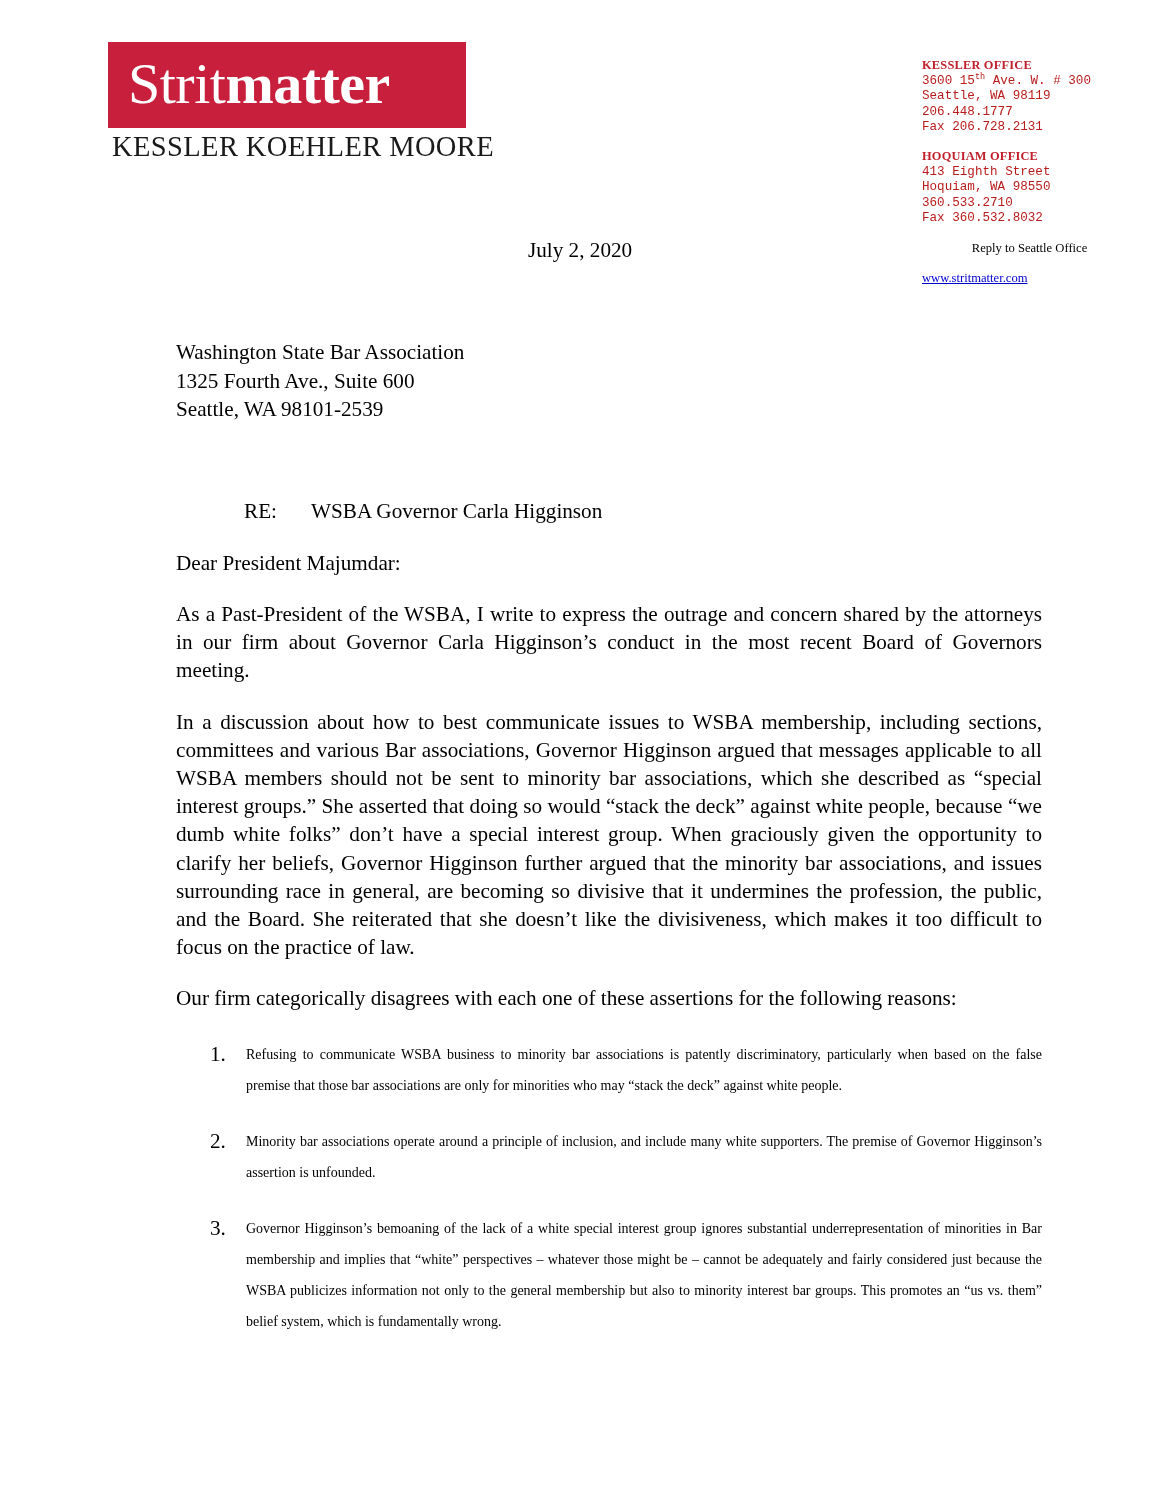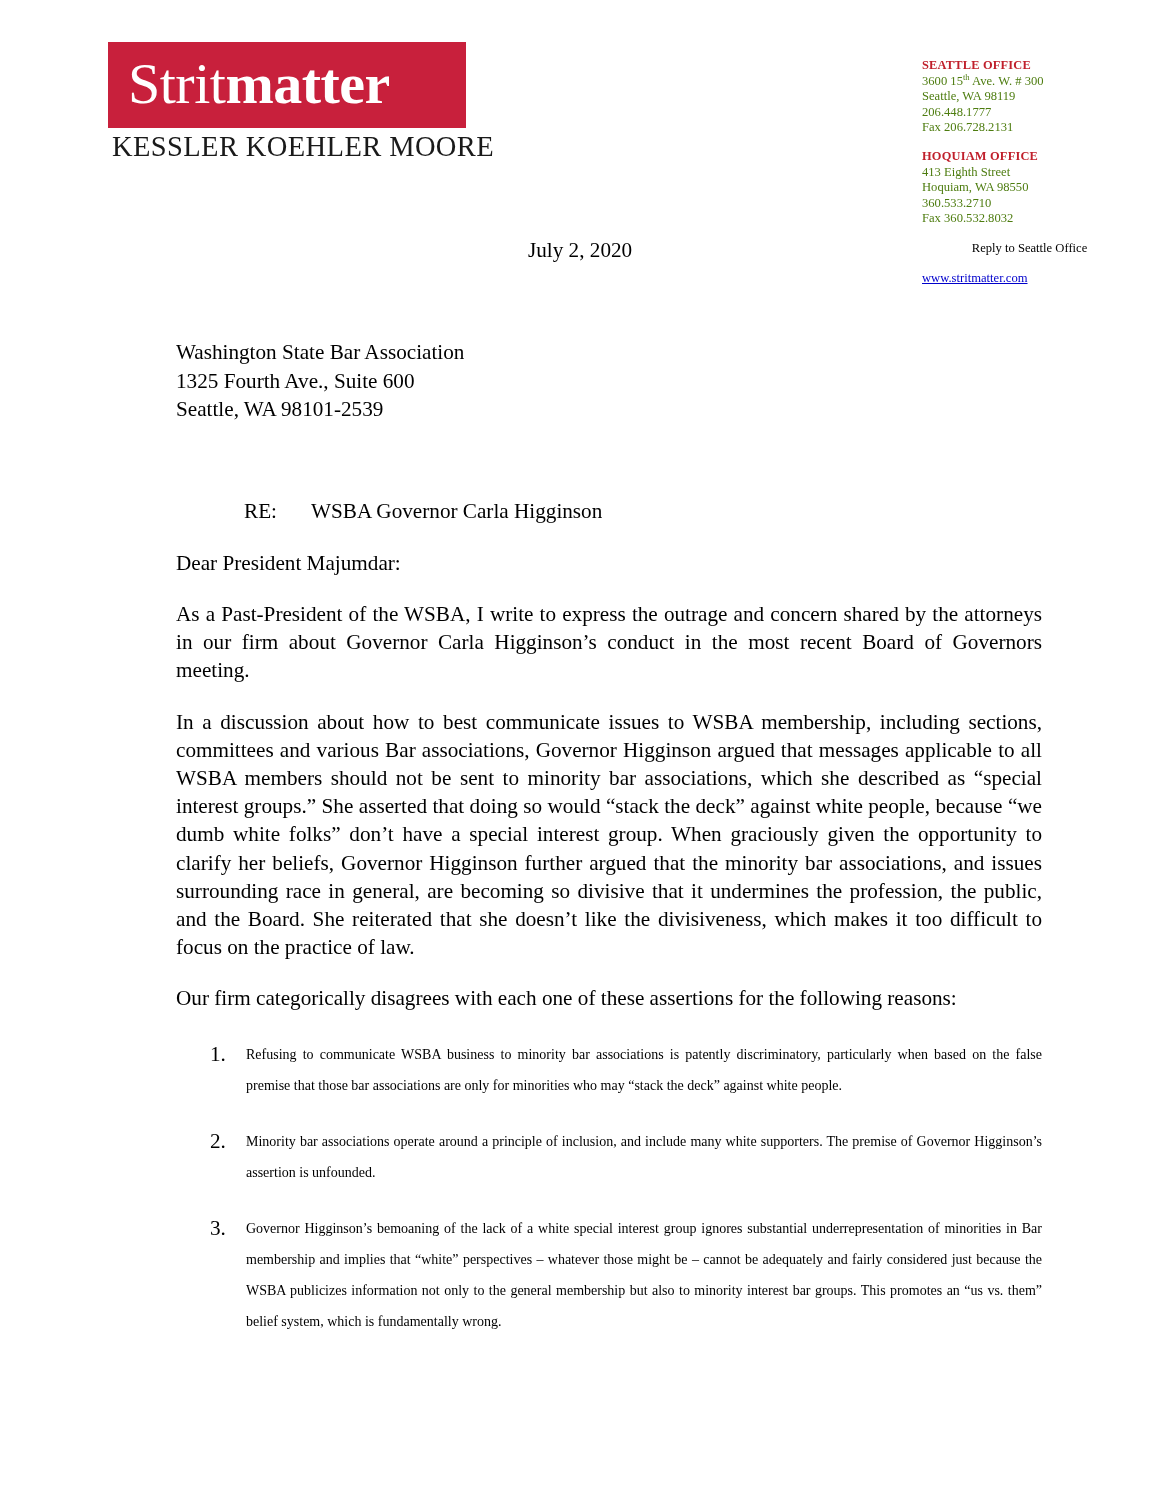--- a/index.html
+++ b/index.html
@@ -64,21 +64,21 @@
     width: 215px;
     font-size: 12.6px;
     line-height: 15.6px;
   }
   .contact .office-name {
     color: #C0202C;
     font-weight: 700;
     font-size: 12.4px;
     letter-spacing: 0.2px;
   }
-  .contact .addr-line { color: #4d7c0f; white-space: nowrap; }
+  .contact .addr-line { color: #b91c1c; white-space: nowrap; font-family: Liberation Mono, monospace; }
   .contact .gap { height: 13px; }
   .contact .reply { margin-top: 14px; font-size: 12.6px; text-align: center; }
   .contact .weblink {
     display: inline-block;
     margin-top: 14px;
     color: #0000CC;
     text-decoration: underline;
     font-size: 12.6px;
   }
   sup { font-size: 0.68em; vertical-align: super; line-height: 0; }
@@ -166,21 +166,21 @@
 <div class="page">
 
   <div class="logo-block">
     <div class="logo-box">
       <div class="logo-word"><span class="lw-light">Strit</span><span class="lw-bold">matter</span></div>
     </div>
     <div class="logo-sub">KESSLER KOEHLER MOORE</div>
   </div>
 
   <div class="contact">
-    <div class="office-name">SEATTLE OFFICE</div>
+    <div class="office-name">KESSLER OFFICE</div>
     <div class="addr-line"><span>3600 15</span><sup>th</sup><span> Ave. W. # 300</span></div>
     <div class="addr-line">Seattle, WA 98119</div>
     <div class="addr-line">206.448.1777</div>
     <div class="addr-line">Fax  206.728.2131</div>
 
     <div class="gap"></div>
 
     <div class="office-name">HOQUIAM OFFICE</div>
     <div class="addr-line">413 Eighth Street</div>
     <div class="addr-line">Hoquiam, WA  98550</div>

